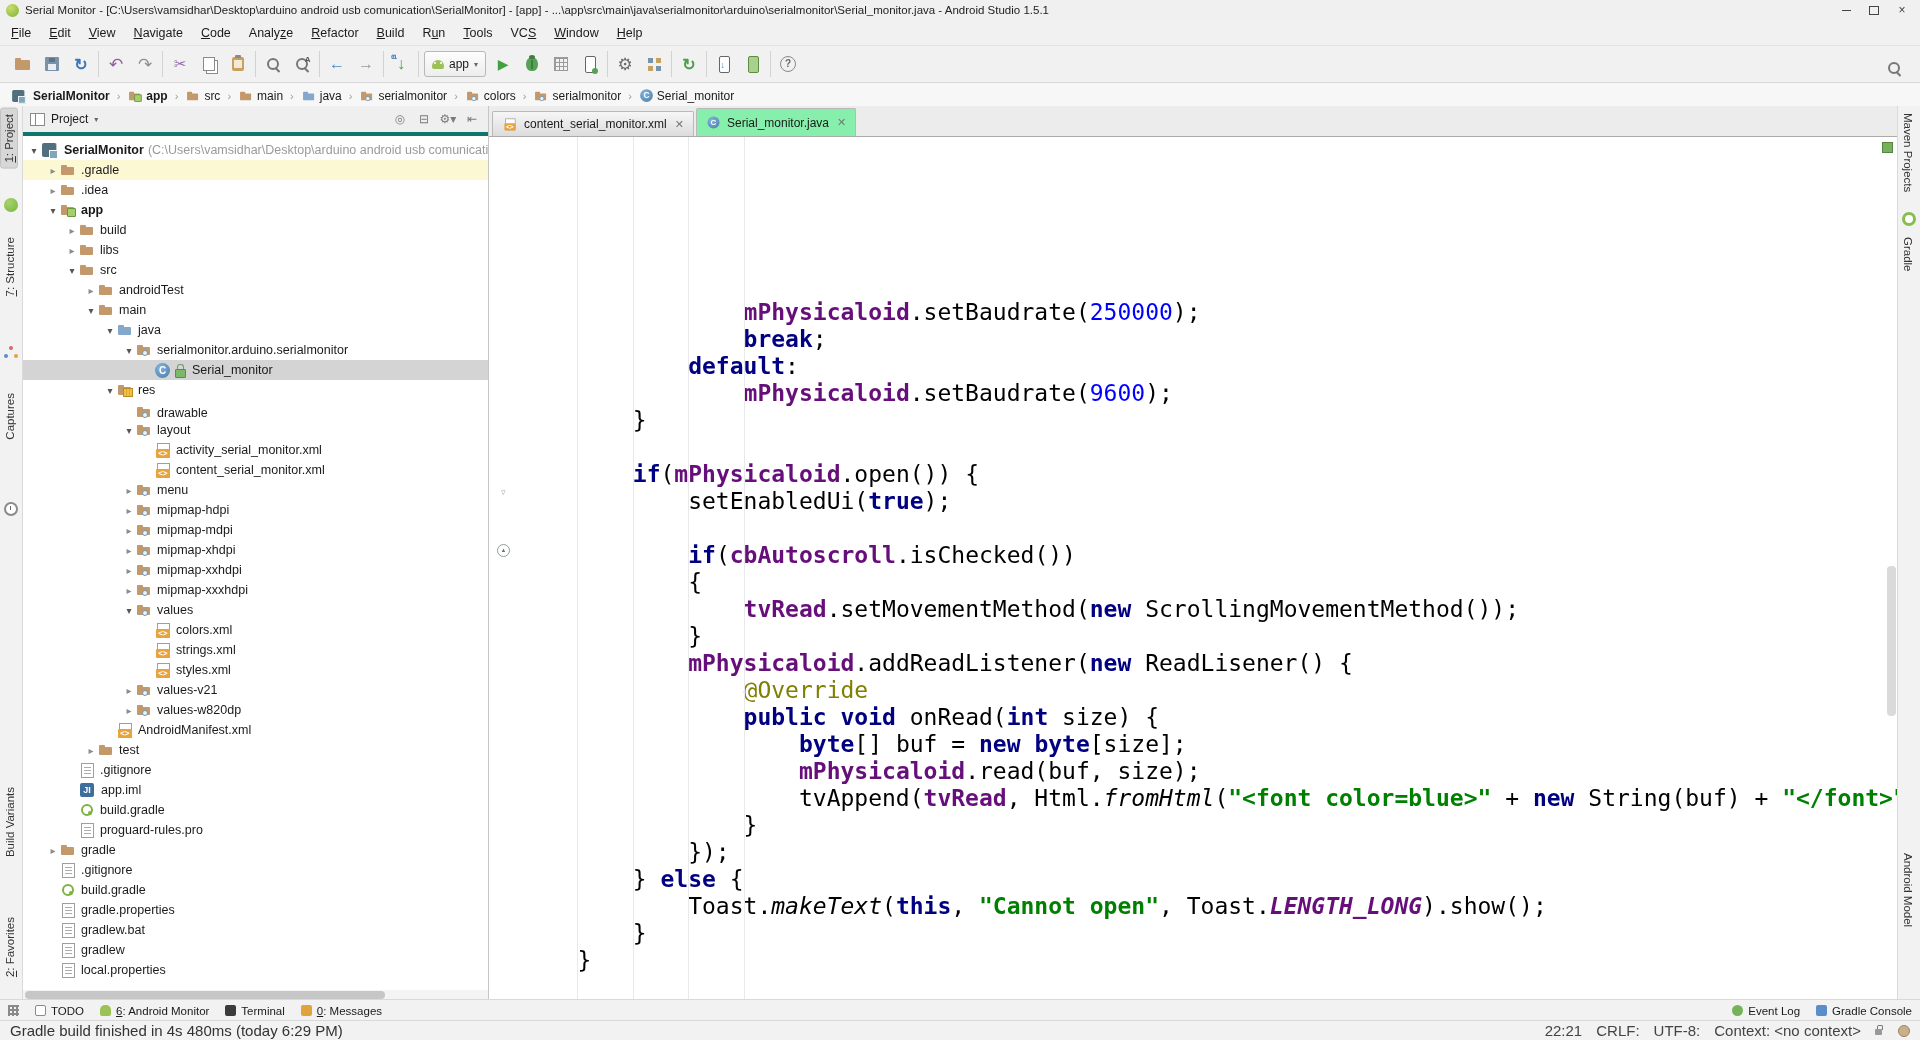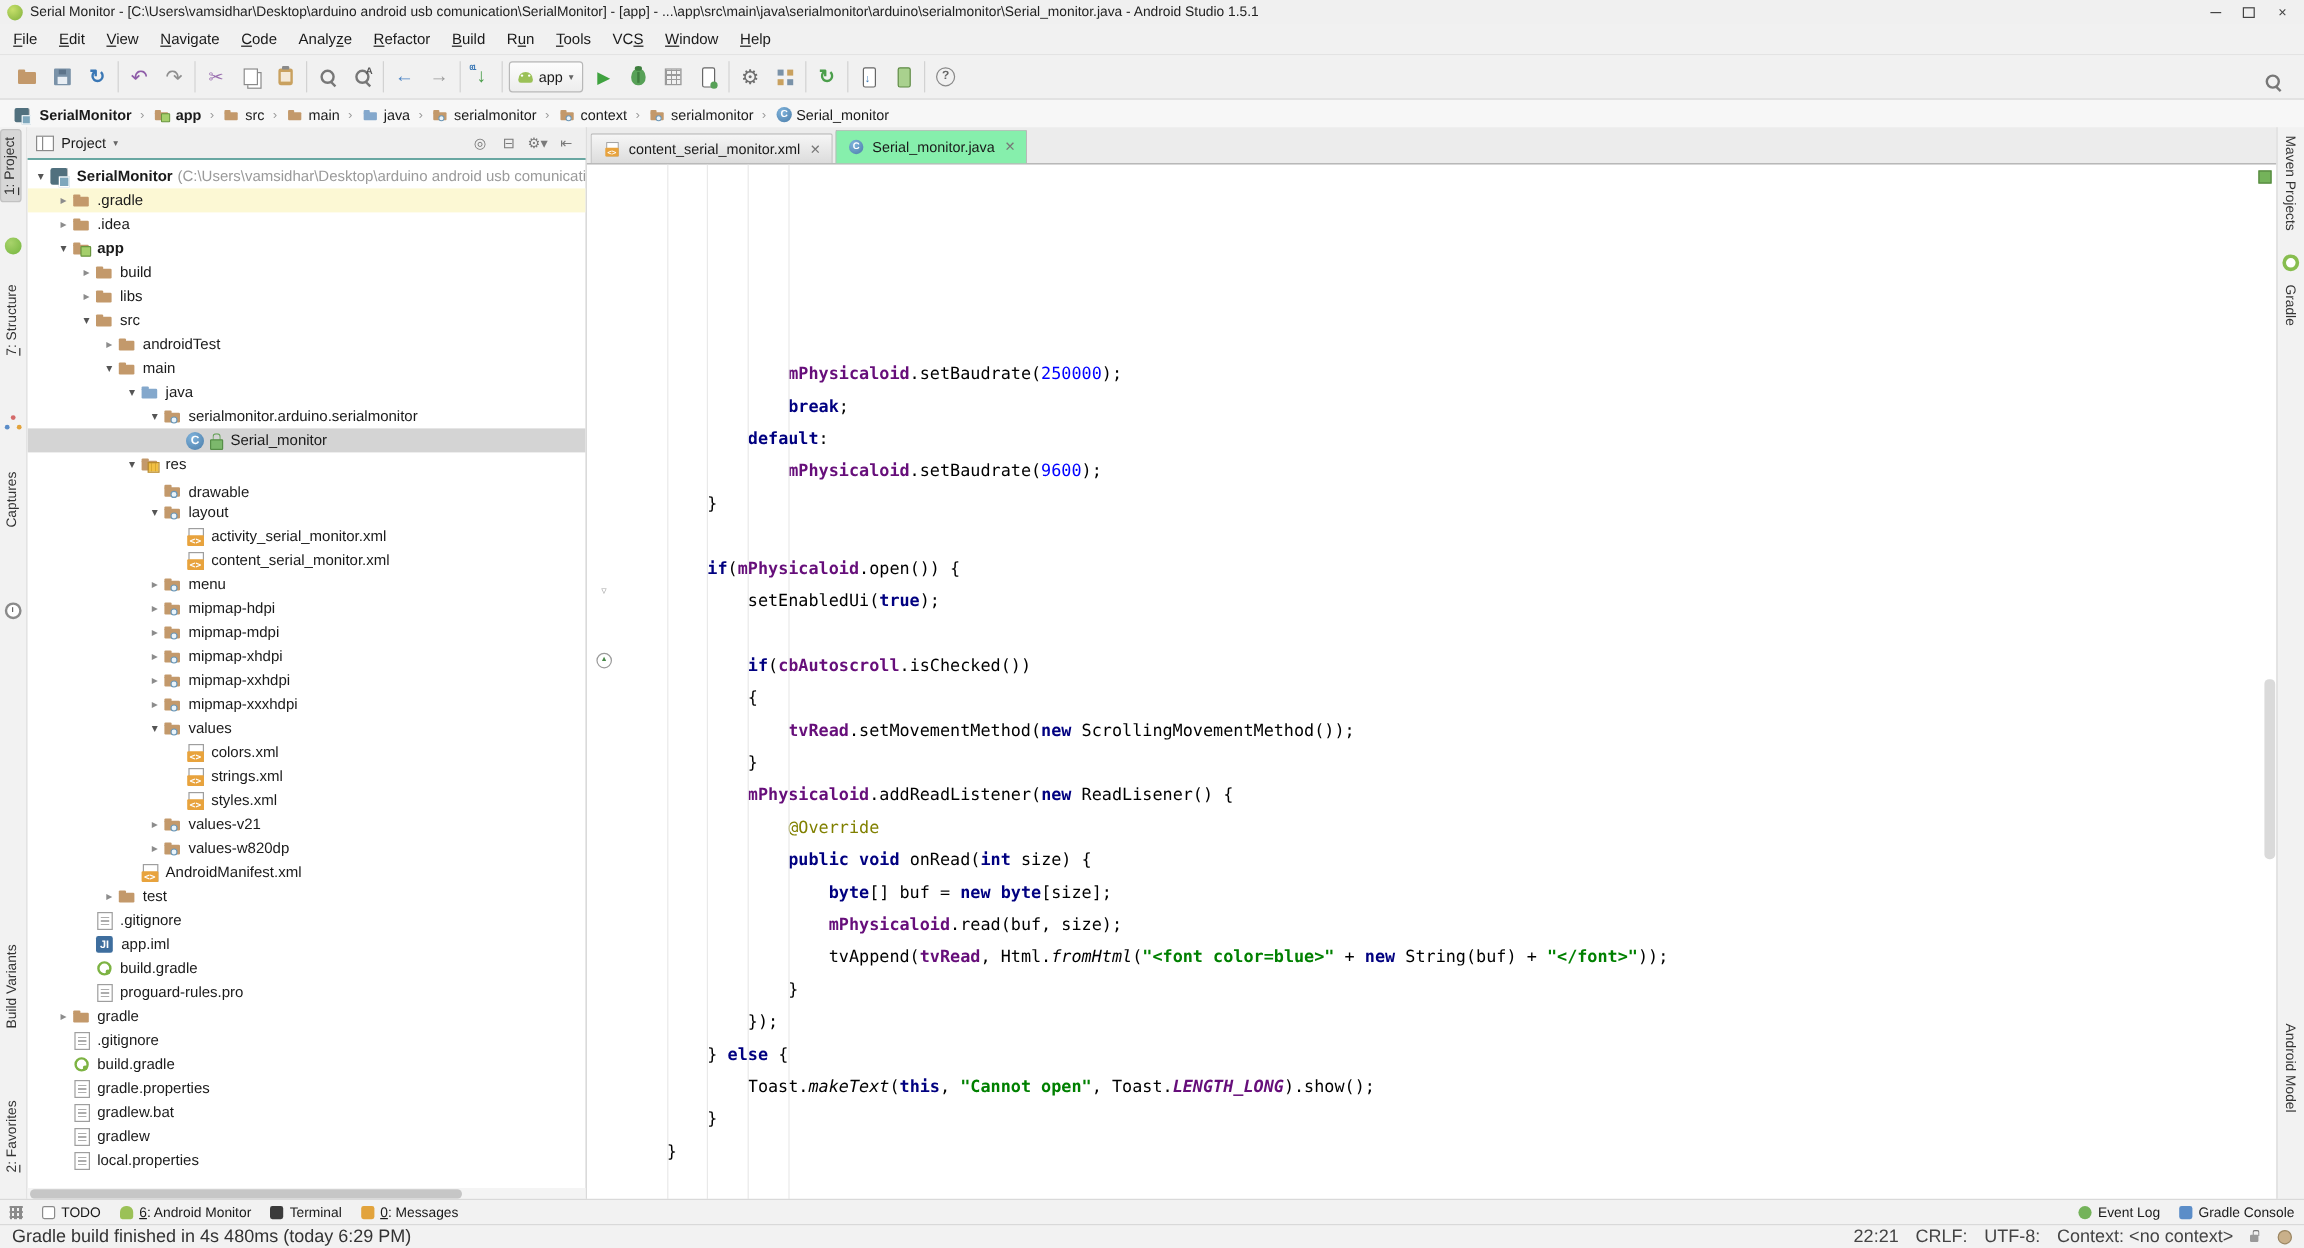--- a/index.html
+++ b/index.html
@@ -88,21 +88,21 @@
   .stripico{position:absolute;left:4px;width:14px;height:14px;border-radius:50%}
   .ico-android-monitor-green{background:radial-gradient(circle at 35% 30%,#A8D36B,#74B53E)}
   .ico-structure-dots{background:transparent;border-radius:0}
   .ico-structure-dots::before{content:"";position:absolute;left:5px;top:0;width:4px;height:4px;border-radius:50%;background:#D46A6A;box-shadow:-5px 8px 0 #5B8DC8,5px 8px 0 #E2A33C}
   .ico-captures-clock{border:2px solid #8A8A8A;background:#FFF;width:10px;height:10px}
   .ico-captures-clock::before{content:"";position:absolute;left:4px;top:2px;width:1px;height:4px;background:#666}
   .ico-gradle-elephant{border:3px solid #87BD4F;background:#FFF;width:8px;height:8px}
 
   
   .project{width:465px;background:#FFFFFF;border-right:1px solid #C6C6C6;display:flex;flex-direction:column;position:relative;flex:none}
-  .p-header{height:26px;background:#EFEFEF;border-bottom:1px solid #0f766e;display:flex;align-items:center;padding:0 7px;gap:6px;flex:none}
+  .p-header{height:26px;background:#EFEFEF;border-bottom:4px solid #0f766e;display:flex;align-items:center;padding:0 7px;gap:6px;flex:none}
   .p-header .ptitle{font-size:12px}
   .p-hicon{color:#7A7A7A;font-size:12px;width:18px;text-align:center}
   .p-header .spacer{flex:1}
   .paneico{width:13px;height:11px;border:1px solid #8A8A8A;background:#FFF;position:relative}
   .paneico::before{content:"";position:absolute;left:4px;top:0;bottom:0;width:1px;background:#8A8A8A}
   .tree{flex:1;overflow:hidden;position:relative;padding-top:4px}
   .trow{height:20px;display:flex;align-items:center;white-space:nowrap;font-size:12.5px;overflow:hidden}
   .trow.sel{background:#D4D4D4}
   .trow.hl{background:#FCF8D4}
   .trow b{font-weight:bold}
@@ -139,21 +139,21 @@
   .tico.lockg::before{content:"";position:absolute;left:2px;top:1px;width:5px;height:5px;border:1.5px solid #69A35B;border-bottom:none;border-radius:3px 3px 0 0}
   .tico.lockg::after{content:"";position:absolute;left:0;top:6px;width:9px;height:7px;background:#7CB86C;border:1px solid #568F47;border-radius:1px}
 
   
   .editor{flex:1;display:flex;flex-direction:column;background:#FFF;position:relative;min-width:0}
   .tabbar{height:30px;background:#ECECEC;border-bottom:1px solid #ABABAB;display:flex;align-items:flex-end;padding-left:3px;gap:2px;flex:none}
   .tab{height:24px;display:flex;align-items:center;gap:6px;padding:0 9px;border:1px solid #B9B9B9;border-bottom:none;background:linear-gradient(#F6F6F6,#DCDCDC);font-size:12px;border-radius:2px 2px 0 0}
   .tab.active{background:#86efac;height:27px}
   .tab .x{color:#777;font-size:11px;margin-left:2px}
   .tab .tico{transform:scale(.8);margin-right:0}
-  .code{flex:1;position:relative;overflow:hidden;font-family:"DejaVu Sans Mono",monospace;font-size:14px;line-height:27px;padding-left:33px;white-space:pre;color:#000}
+  .code{flex:1;position:relative;overflow:hidden;font-family:"DejaVu Sans Mono",monospace;font-size:23px;line-height:27px;padding-left:33px;white-space:pre;color:#000}
   .cl{height:27px}
   .k{color:#000080;font-weight:bold}
   .f{color:#660E7A;font-weight:bold}
   .n{color:#0000FF}
   .s{color:#008000;font-weight:bold}
   .a{color:#808000}
   .i{font-style:italic}
   .fi{color:#660E7A;font-weight:bold;font-style:italic}
   .guide{position:absolute;top:0;bottom:0;width:1px;background:#E9E9E9}
   .insp{position:absolute;right:4px;top:36px;width:9px;height:9px;background:#74B35A;border:1px solid #558540;z-index:3}
@@ -359,21 +359,21 @@
         <span class="tico package fol">
           <i class="bdg"></i>
         </span>
         <span>serialmonitor</span>
       </span>
       <span class="crumb-sep">›</span>
       <span class="crumb">
         <span class="tico package fol">
           <i class="bdg"></i>
         </span>
-        <span>context</span>
+        <span>colors</span>
       </span>
       <span class="crumb-sep">›</span>
       <span class="crumb">
         <span class="tico package fol">
           <i class="bdg"></i>
         </span>
         <span>serialmonitor</span>
       </span>
       <span class="crumb-sep">›</span>
       <span class="crumb">

